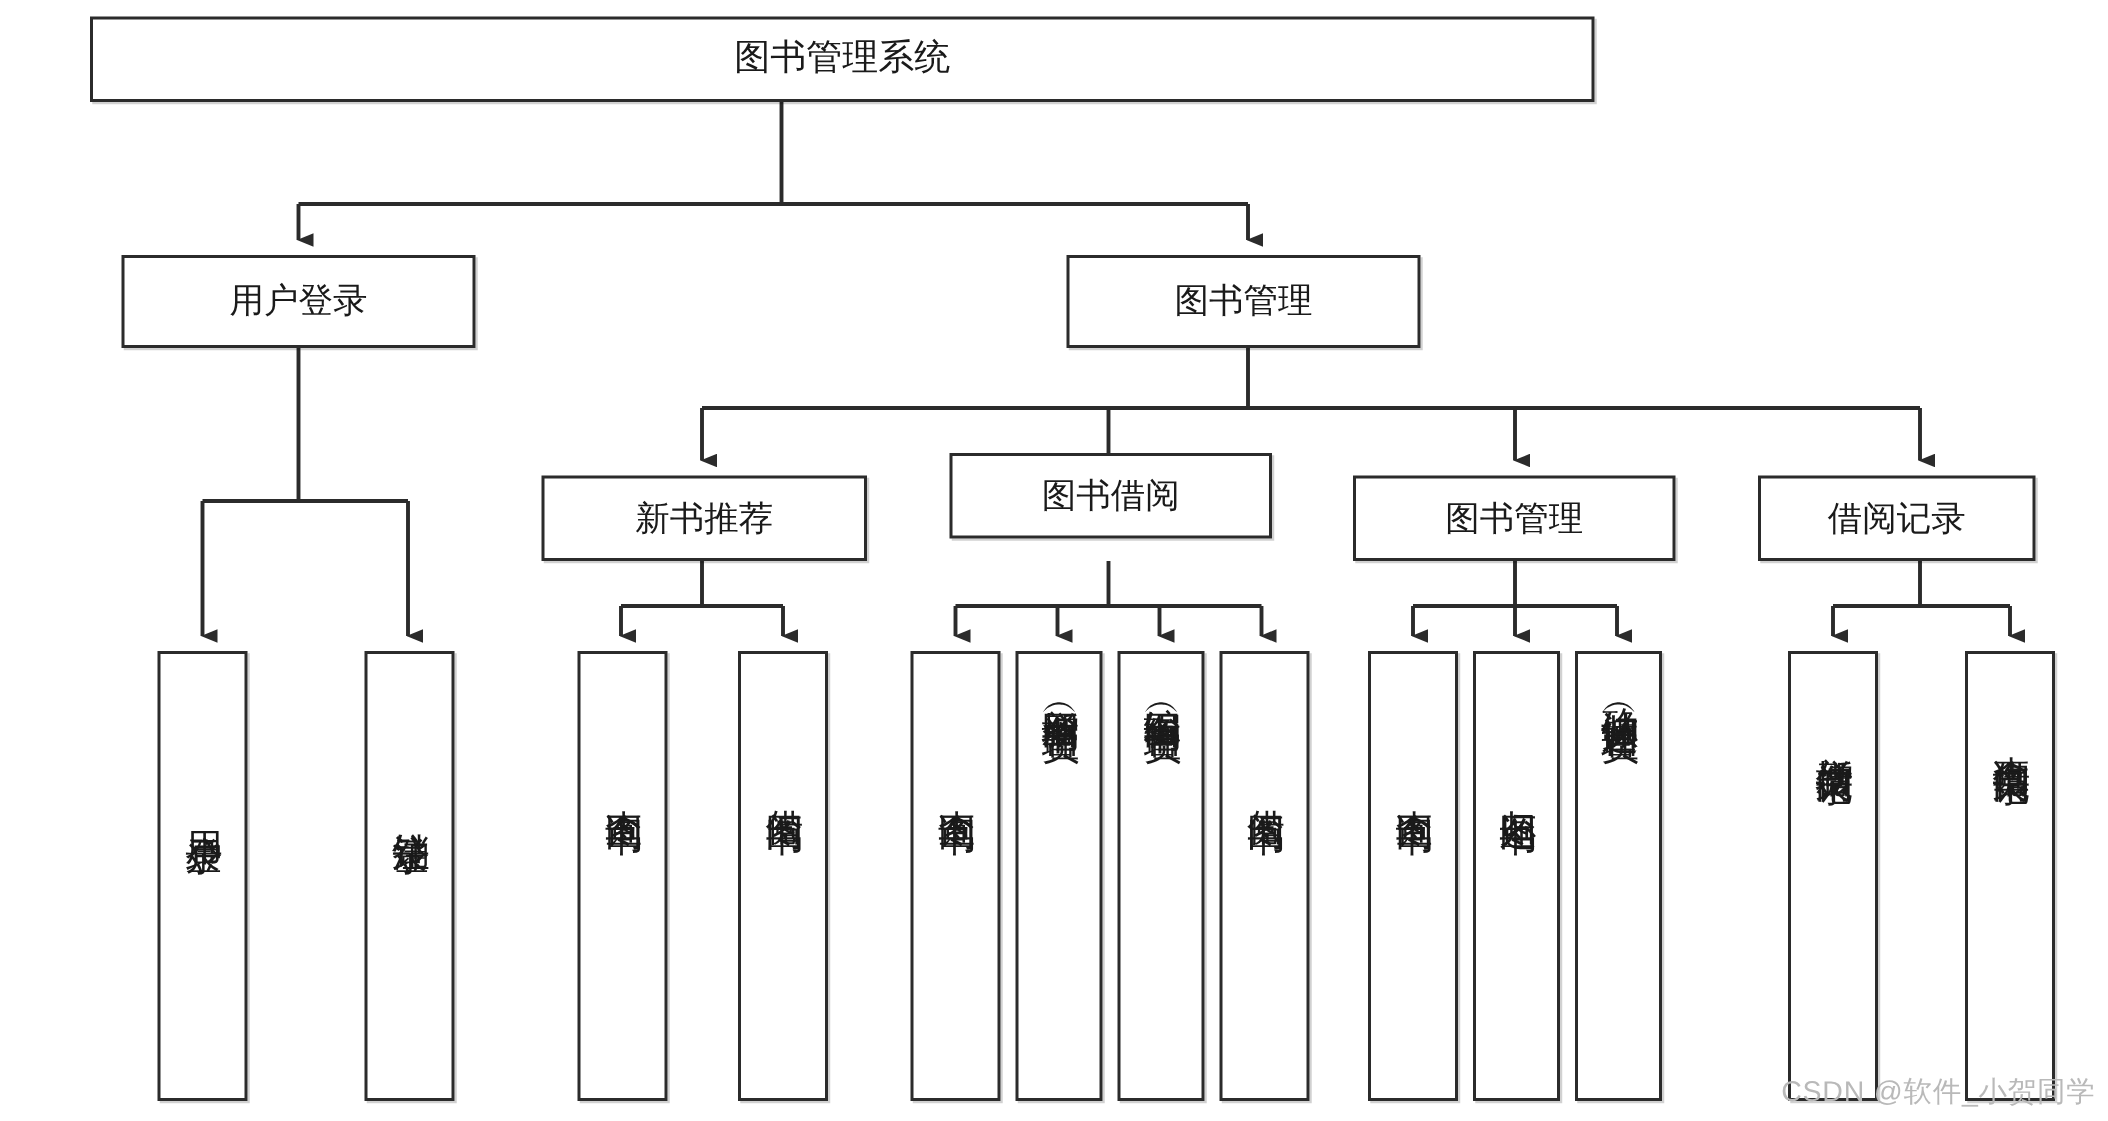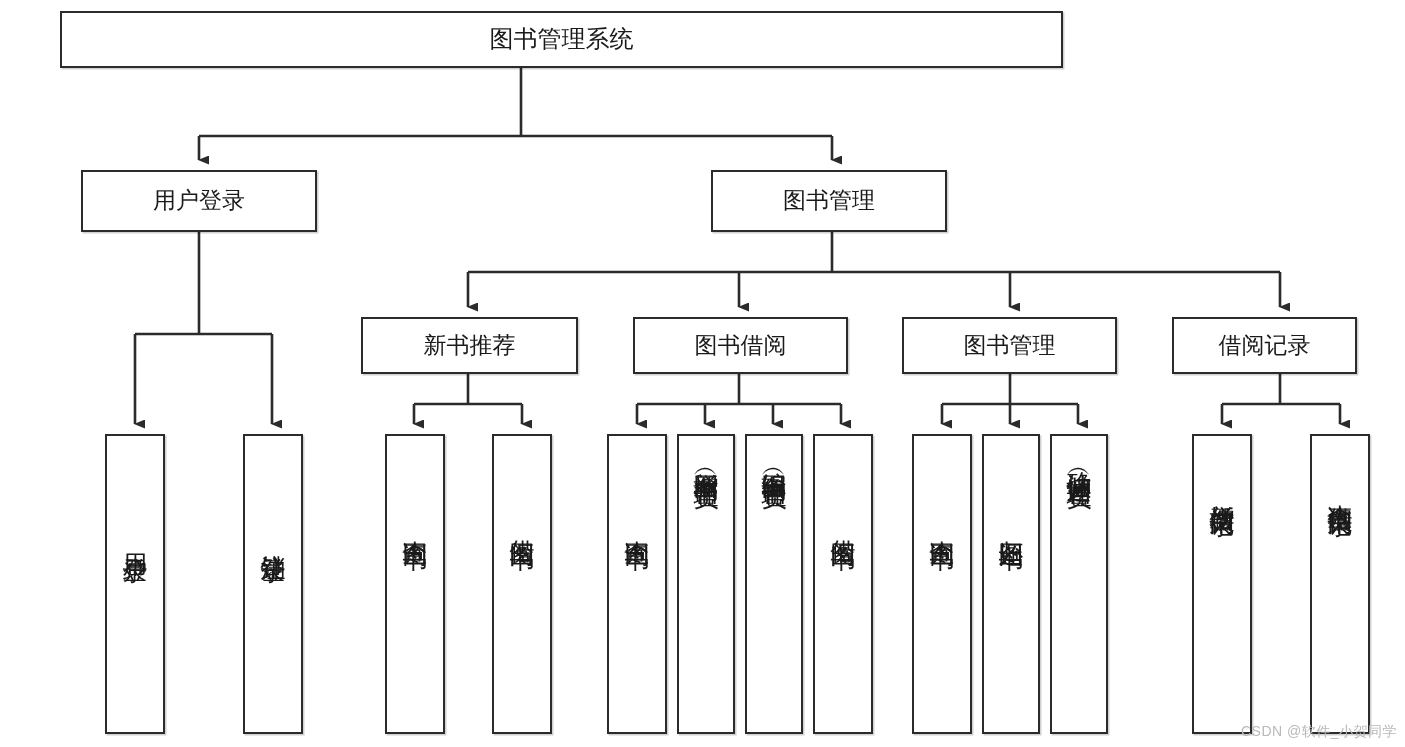--- a/index.html
+++ b/index.html
@@ -69,21 +69,21 @@
   .node.vert.high .label {
     padding-top: 10px;
   }
   .node.vert.tall .label {
     padding-top: 42px;
   }
   .watermark {
     position: absolute;
     right: 8px;
     bottom: 6px;
-    font-size: 14px;
+    font-size: 19px;
     color: #b9b9b9;
     white-space: nowrap;
     letter-spacing: 0.5px;
   }
 </style>
 </head>
 <body>
 
 <div id="canvas">
 
@@ -145,21 +145,21 @@
   <div class="node horiz" style="left:81px; top:170px; width:236px; height:62px;">
     <span class="label">用户登录</span>
   </div>
   <div class="node horiz" style="left:711px; top:170px; width:236px; height:62px;">
     <span class="label">图书管理</span>
   </div>
 
   <div class="node horiz" style="left:361px; top:317px; width:217px; height:57px;justify-content:center;">
     <span class="label">新书推荐</span>
   </div>
-  <div class="node horiz" style="left:633px; top:317px; width:215px; height:57px;">
+  <div class="node horiz" style="left:633px; top:302px; width:215px; height:57px;">
     <span class="label">图书借阅</span>
   </div>
   <div class="node horiz" style="left:902px; top:317px; width:215px; height:57px;">
     <span class="label">图书管理</span>
   </div>
   <div class="node horiz" style="left:1172px; top:317px; width:185px; height:57px;">
     <span class="label">借阅记录</span>
   </div>
 
   <div class="node vert midlow" style="left:105px; top:434px; width:60px; height:300px;">

